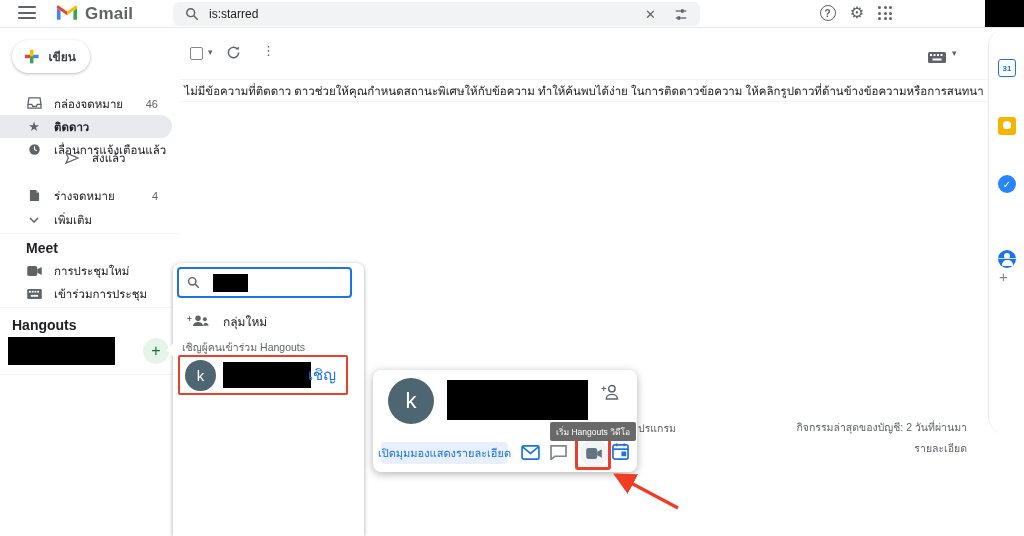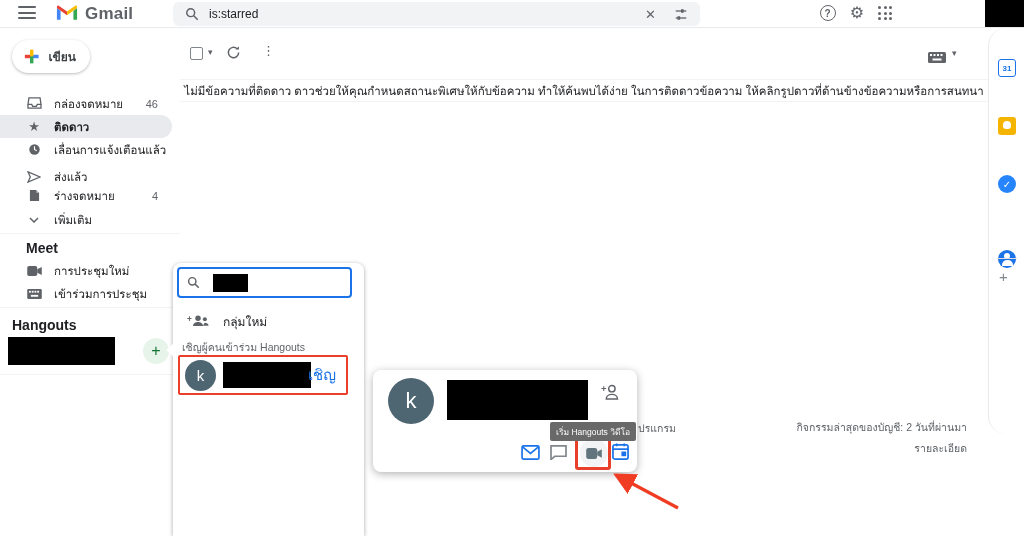--- a/index.html
+++ b/index.html
@@ -178,21 +178,21 @@
     </div>
     <div class="nav-item" style="top:110px;">
       <span class="nv-icon">
           <svg width="13" height="13" viewBox="0 0 14 14">
             <circle cx="7" cy="7" r="5.6" fill="#5f6368"></circle>
             <path d="M7 3.5V7l2.5 1.5" stroke="#fff" stroke-width="1.2" fill="none"></path>
           </svg>
         </span>
       <span class="nv-label">เลื่อนการแจ้งเตือนแล้ว</span>
     </div>
-    <div class="nav-item" style="top:137px;">
+    <div class="nav-item" style="top:118px;margin-left:38px;">
       <span class="nv-icon">
           <svg width="14" height="12" viewBox="0 0 15 13">
             <path d="M1 1l13 5.5L1 12l2.5-5.5z" fill="none" stroke="#5f6368" stroke-width="1.4"></path>
           </svg>
         </span>
       <span class="nv-label">ส่งแล้ว</span>
     </div>
     <div class="nav-item" style="top:156px;">
       <span class="nv-icon">
           <svg width="11" height="13" viewBox="0 0 12 14">
@@ -307,20 +307,21 @@
   <div class="card">
     <div class="avatar-lg">k</div>
     <div class="redact" style="left:74px; top:10px; width:141px; height:40px;"></div>
     <div class="card-addperson">
       <svg width="18" height="16" viewBox="0 0 19 17">
           <text x="0" y="8" font-size="10" fill="#5f6368" font-weight="bold">+</text>
           <circle cx="11.5" cy="5" r="3.4" fill="none" stroke="#5f6368" stroke-width="1.5"></circle>
           <path d="M5.5 16c0-3.4 3-5 6-5s6 1.6 6 5z" fill="none" stroke="#5f6368" stroke-width="1.5"></path>
         </svg>
     </div>
+    <div class="detail-btn">เปิดมุมมองแสดงรายละเอียด</div>
     <div class="card-ic" style="left:148px; top:75px;">
       <svg width="19" height="15" viewBox="0 0 20 16">
           <rect x="1" y="1" width="18" height="14" rx="1.5" fill="none" stroke="#1a73e8" stroke-width="1.8"></rect>
           <path d="M1.5 2l8.5 7 8.5-7" fill="none" stroke="#1a73e8" stroke-width="1.8"></path>
         </svg>
     </div>
     <div class="card-ic" style="left:177px; top:75px;">
       <svg width="17" height="15" viewBox="0 0 18 16">
           <path d="M1 1h16v11H5l-4 3.5z" fill="none" stroke="#80868b" stroke-width="1.8"></path>
         </svg>

